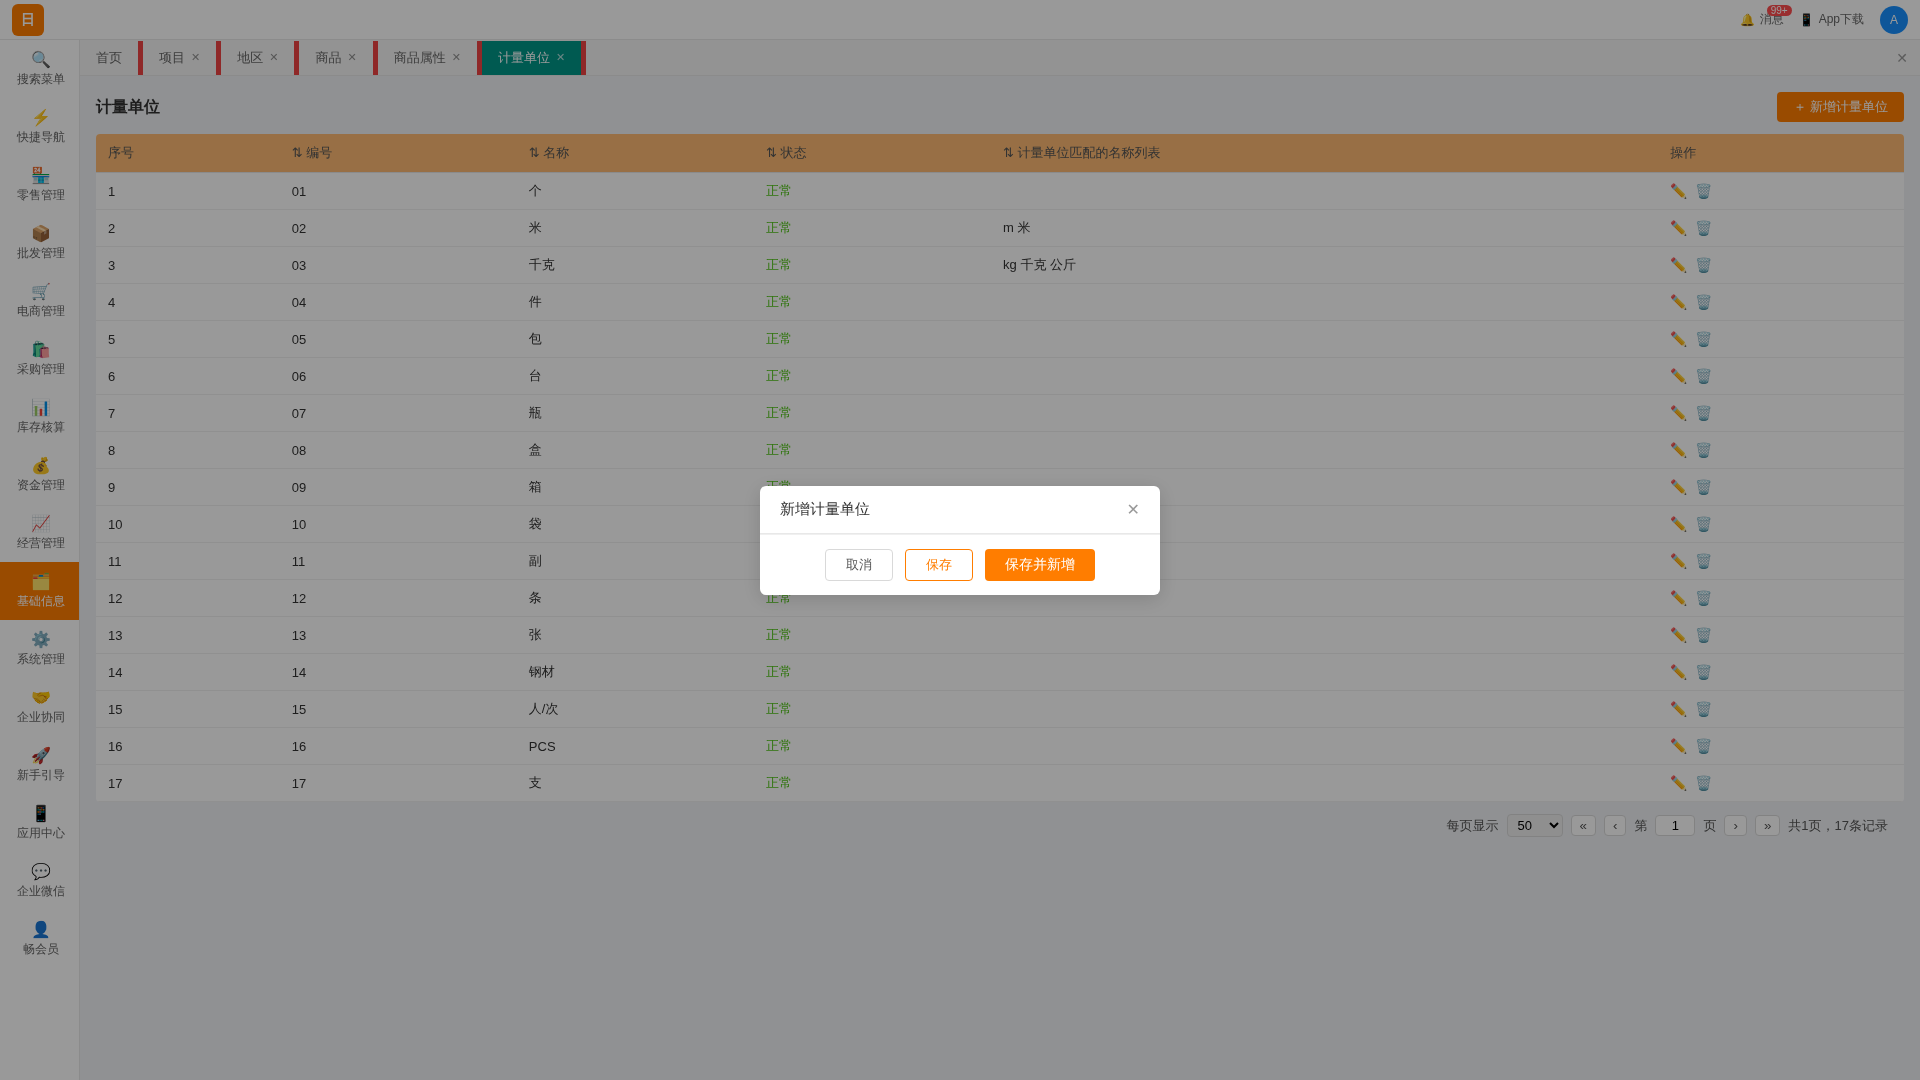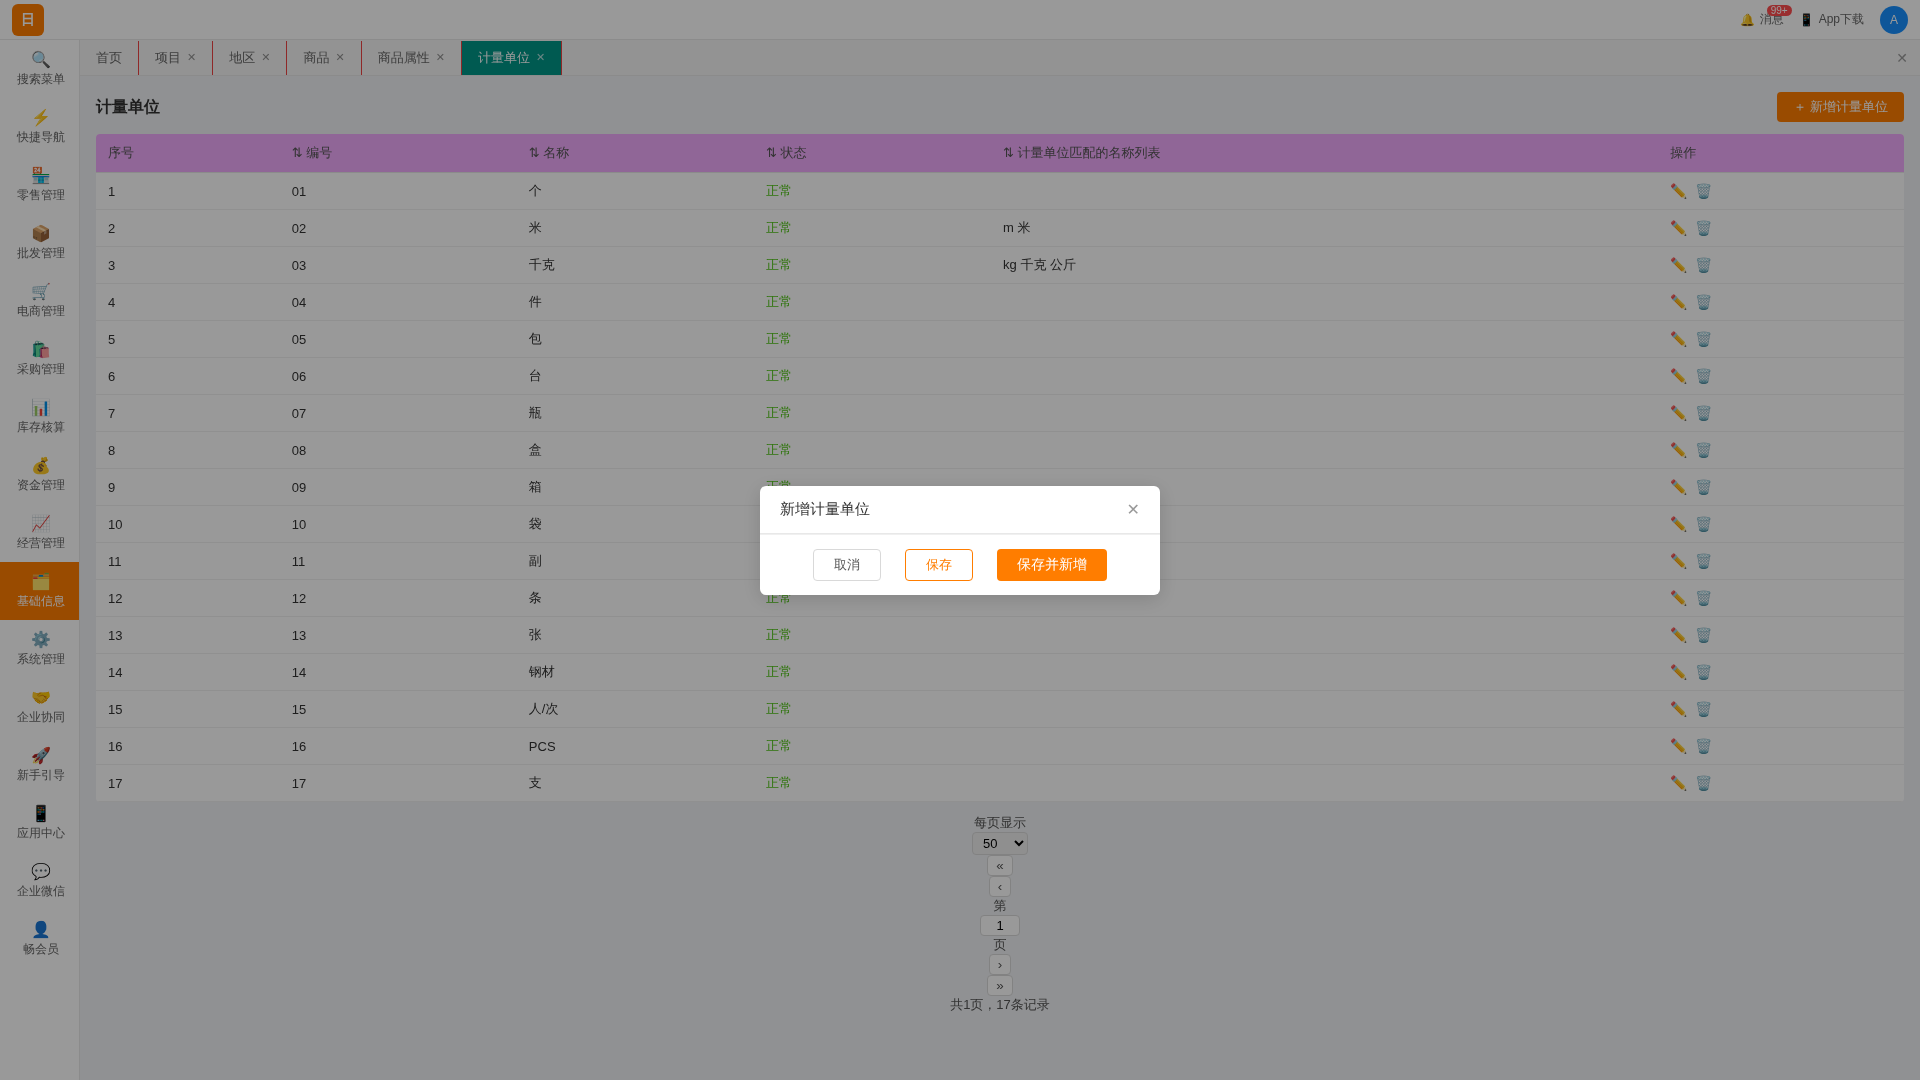--- a/index.html
+++ b/index.html
@@ -24,65 +24,65 @@
     .sidebar-item { display: flex; flex-direction: column; align-items: center; padding: 10px 4px; cursor: pointer; font-size: 12px; color: #666; gap: 2px; border-left: 3px solid transparent; }
     .sidebar-item.active { color: #fff; background: #ff7d00; border-left: 3px solid #ff7d00; }
     .sidebar-item.active .sidebar-item-label { color: #fff; }
     .sidebar-icon { font-size: 16px; }
 
     
     .content-area { flex: 1; display: flex; flex-direction: column; overflow: hidden; }
 
     
     .tab-bar { background: #f5f5f5; display: flex; align-items: center; padding: 0; border-bottom: 1px solid #e8e8e8; min-height: 36px; }
-    .tab-item { padding: 8px 16px; font-size: 13px; color: #666; cursor: pointer; display: flex; align-items: center; gap: 6px; border-right: 1px solid #ef4444; background: #f5f5f5; white-space: nowrap; }
+    .tab-item { padding: 8px 16px; font-size: 13px; color: #666; cursor: pointer; display: flex; align-items: center; gap: 6px; border-right: 5px solid #ef4444; background: #f5f5f5; white-space: nowrap; }
     .tab-item.active { background: #009688; color: #fff; }
     .tab-item .tab-close { font-size: 11px; opacity: 0.7; cursor: pointer; }
     .tab-item.active .tab-close { color: #fff; }
     .tab-bar-close { margin-left: auto; padding: 8px 12px; cursor: pointer; color: #999; font-size: 14px; }
 
     
     .page-content { padding: 16px; flex: 1; overflow: auto; background: #f0f2f5; position: relative; }
 
     
     .page-header { display: flex; justify-content: space-between; align-items: center; margin-bottom: 12px; }
     .page-title { font-size: 16px; font-weight: bold; color: #333; }
     .add-btn { background: #ff7d00; color: #fff; border: none; padding: 6px 16px; border-radius: 4px; cursor: pointer; font-size: 13px; }
 
     
     .table-container { background: #fff; border-radius: 4px; overflow: auto; }
     table { width: 100%; border-collapse: collapse; font-size: 13px; }
-    thead tr { background: #f0abfc; }
+    thead tr { background: #fdba74; }
     th { padding: 10px 12px; text-align: left; font-weight: 500; color: #555; border-bottom: 1px solid #e8e8e8; white-space: nowrap; }
     td { padding: 9px 12px; border-bottom: 1px solid #f0f0f0; color: #333; }
     .status-normal { color: #52c41a; }
     .action-btns { display: flex; gap: 8px; }
     .action-edit { color: #1890ff; cursor: pointer; font-size: 14px; }
     .action-delete { color: #ff4d4f; cursor: pointer; font-size: 14px; }
 
     
-    .pagination { display: flex; align-items: center; justify-content: flex-end; padding: 12px 16px; gap: 0; font-size: 13px; color: #555; flex-direction: column; }
+    .pagination { display: flex; align-items: center; justify-content: flex-end; padding: 12px 16px; gap: 8px; font-size: 13px; color: #555; }
     .page-select { border: 1px solid #d9d9d9; border-radius: 4px; padding: 2px 6px; font-size: 13px; }
     .page-btn { border: 1px solid #d9d9d9; background: #fff; border-radius: 4px; padding: 2px 8px; cursor: pointer; color: #555; }
     .page-btn:disabled { opacity: 0.4; cursor: not-allowed; }
     .page-input { border: 1px solid #d9d9d9; border-radius: 4px; padding: 2px 6px; width: 40px; text-align: center; font-size: 13px; }
 
     
     .modal-overlay { position: fixed; top: 0; left: 0; width: 1920px; height: 1080px; background: rgba(0,0,0,0.4); display: flex; align-items: center; justify-content: center; z-index: 100; }
     .modal { background: #fff; border-radius: 6px; width: 400px; box-shadow: 0 4px 20px rgba(0,0,0,0.15); }
     .modal-header { display: flex; justify-content: space-between; align-items: center; padding: 14px 20px; border-bottom: 1px solid #e8e8e8; }
     .modal-title { font-size: 15px; font-weight: 500; color: #333; }
     .modal-close { cursor: pointer; color: #999; font-size: 16px; }
     .modal-body { padding: 24px 20px; }
     .form-row { display: flex; align-items: center; margin-bottom: 20px; }
     .form-label { width: 60px; text-align: right; margin-right: 12px; font-size: 13px; color: #555; }
     .form-required { color: #ff4d4f; margin-right: 3px; }
     .form-input { flex: 1; border: none; border-bottom: 1px solid #d9d9d9; padding: 4px 2px; font-size: 13px; outline: none; }
     .form-input-name { border-bottom: 2px solid #ff7d00; }
-    .modal-footer { display: flex; justify-content: center; gap: 24px; padding: 14px 20px; border-top: 1px solid #f0f0f0; }
+    .modal-footer { display: flex; justify-content: center; gap: 12px; padding: 14px 20px; border-top: 1px solid #f0f0f0; }
     .btn-cancel { border: 1px solid #d9d9d9; background: #fff; color: #555; padding: 6px 20px; border-radius: 4px; cursor: pointer; font-size: 13px; }
     .btn-save { border: 1px solid #ff7d00; background: #fff; color: #ff7d00; padding: 6px 20px; border-radius: 4px; cursor: pointer; font-size: 13px; font-family: Liberation Serif, serif; }
     .btn-save-new { border: none; background: #ff7d00; color: #fff; padding: 6px 20px; border-radius: 4px; cursor: pointer; font-size: 14px; }
   </style>
 </head>
 <body>
 
 <div class="top-bar">
   <div class="top-bar-left">
     <div class="logo-area">

